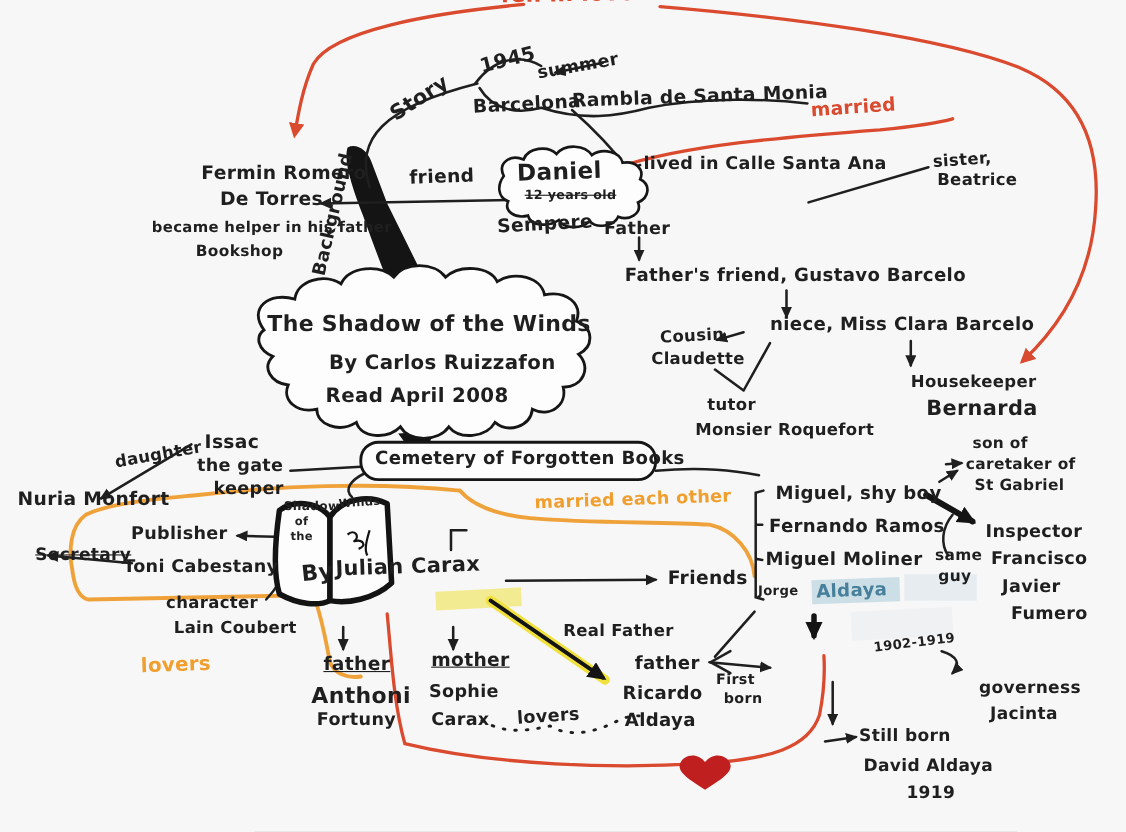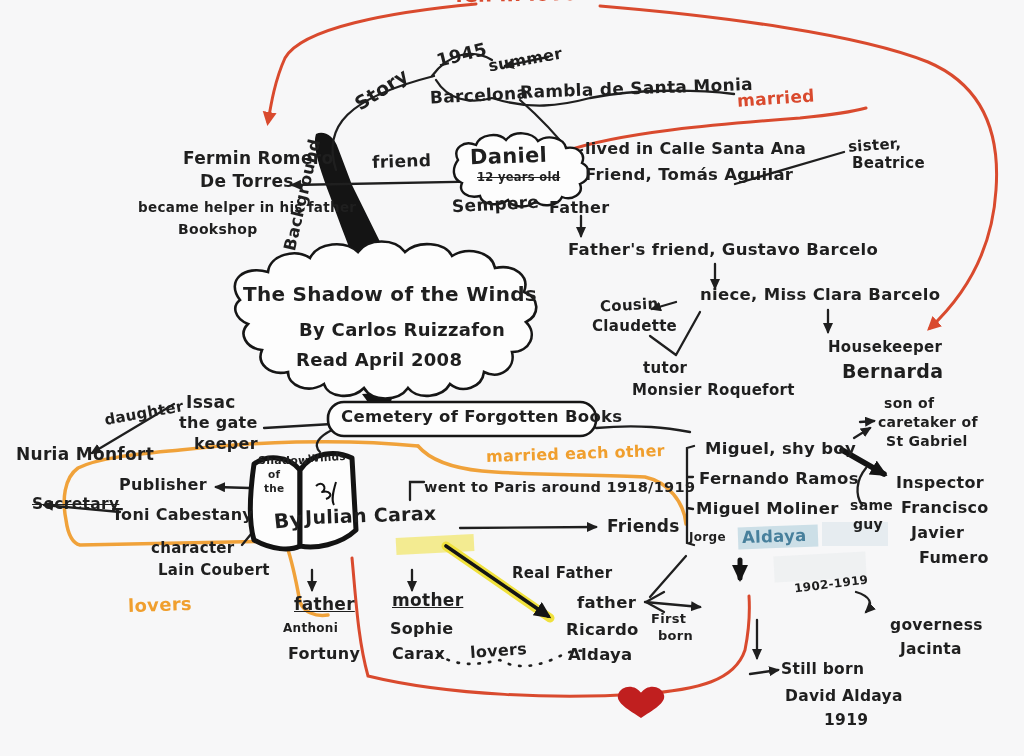--- a/index.html
+++ b/index.html
@@ -140,21 +140,20 @@
 
 <div class="lb" style="left:183px;top:150px;font-size:17px">Fermin Romero</div>
 <div class="lb" style="left:200px;top:173px;font-size:17px">De Torres</div>
 <div class="lb" style="left:138px;top:201px;font-size:13.5px">became helper in his father</div>
 <div class="lb" style="left:178px;top:222px;font-size:14px">Bookshop</div>
 
 <div class="lb" style="left:470px;top:146px;font-size:21px;transform:rotate(-2deg)">Daniel</div>
 <div class="lb strike" style="left:477px;top:172px;font-size:11.5px">12 years old</div>
 <div class="lb" style="left:452px;top:196px;font-size:17px;transform:rotate(-3deg)">Sempere</div>
 <div class="lb" style="left:585px;top:141px;font-size:16px">lived in Calle Santa Ana</div>
-<div class="lb" style="left:585px;top:167px;font-size:16.5px">Friend, Tomás Aguilar</div>
 <div class="lb" style="left:848px;top:138px;font-size:15px;transform:rotate(-4deg)">sister,</div>
 <div class="lb" style="left:852px;top:156px;font-size:15px">Beatrice</div>
 <div class="lb red" style="left:737px;top:90px;font-size:17px;transform:rotate(-4deg)">married</div>
 <div class="lb" style="left:549px;top:200px;font-size:16px">Father</div>
 
 <div class="lb" style="left:568px;top:242px;font-size:16.5px">Father's friend, Gustavo Barcelo</div>
 <div class="lb" style="left:700px;top:287px;font-size:16.5px">niece, Miss Clara Barcelo</div>
 <div class="lb" style="left:600px;top:298px;font-size:15px;transform:rotate(-3deg)">Cousin</div>
 <div class="lb" style="left:592px;top:319px;font-size:15px">Claudette</div>
 <div class="lb" style="left:643px;top:361px;font-size:15px">tutor</div>
@@ -179,42 +178,41 @@
 <div class="lb" style="left:151px;top:541px;font-size:15px">character</div>
 <div class="lb" style="left:158px;top:563px;font-size:15px">Lain Coubert</div>
 <div class="lb orange" style="left:128px;top:596px;font-size:18px;transform:rotate(-2deg)">lovers</div>
 
 <div class="lb" style="left:258px;top:455px;font-size:11px">Shadow</div>
 <div class="lb" style="left:268px;top:469px;font-size:10.5px">of</div>
 <div class="lb" style="left:264px;top:483px;font-size:10.5px">the</div>
 <div class="lb" style="left:308px;top:452px;font-size:10.5px;transform:rotate(-4deg)">Winds</div>
 <div class="lb" style="left:274px;top:510px;font-size:20px;transform:rotate(-6deg)">By</div>
 <div class="lb" style="left:305px;top:506px;font-size:19px;transform:rotate(-2deg)">Julian Carax</div>
-<div class="lb" style="left:424px;top:480px;font-size:14.5px">went to Paris around 1918/1919</div>
 <div class="lb orange" style="left:486px;top:446px;font-size:16px;transform:rotate(-2deg)">married each other</div>
 
 <div class="lb" style="left:607px;top:518px;font-size:17px">Friends</div>
 <div class="lb" style="left:705px;top:441px;font-size:16.5px">Miguel, shy boy</div>
 <div class="lb" style="left:699px;top:471px;font-size:16.5px">Fernando Ramos</div>
 <div class="lb" style="left:696px;top:501px;font-size:16.5px">Miguel Moliner</div>
 <div class="lb" style="left:689px;top:531px;font-size:12px">Jorge</div>
 <div class="lb blue" style="left:742px;top:529px;font-size:16.5px;transform:rotate(-2deg)">Aldaya</div>
 <div class="lb" style="left:884px;top:396px;font-size:14px">son of</div>
 <div class="lb" style="left:878px;top:415px;font-size:14px">caretaker of</div>
 <div class="lb" style="left:886px;top:434px;font-size:14px">St Gabriel</div>
 <div class="lb" style="left:850px;top:498px;font-size:14px">same</div>
 <div class="lb" style="left:853px;top:517px;font-size:14px">guy</div>
 <div class="lb" style="left:896px;top:475px;font-size:16px">Inspector</div>
 <div class="lb" style="left:901px;top:500px;font-size:16px">Francisco</div>
 <div class="lb" style="left:911px;top:525px;font-size:16px">Javier</div>
 <div class="lb" style="left:919px;top:550px;font-size:16px">Fumero</div>
 
 <div class="lb" style="left:512px;top:566px;font-size:15px">Real Father</div>
 <div class="lb und" style="left:294px;top:596px;font-size:17px">father</div>
-<div class="lb" style="left:283px;top:622px;font-size:12px">Anthoni</div>
+<div class="lb" style="left:283px;top:622px;font-size:20px">Anthoni</div>
 <div class="lb" style="left:288px;top:646px;font-size:16px">Fortuny</div>
 <div class="lb und" style="left:392px;top:592px;font-size:17px">mother</div>
 <div class="lb" style="left:390px;top:621px;font-size:16px">Sophie</div>
 <div class="lb" style="left:392px;top:646px;font-size:16px">Carax</div>
 <div class="lb" style="left:470px;top:643px;font-size:16px;transform:rotate(-4deg)">lovers</div>
 <div class="lb" style="left:577px;top:595px;font-size:16.5px">father</div>
 <div class="lb" style="left:566px;top:622px;font-size:16.5px">Ricardo</div>
 <div class="lb" style="left:568px;top:647px;font-size:16.5px">Aldaya</div>
 <div class="lb" style="left:651px;top:612px;font-size:13px">First</div>
 <div class="lb" style="left:658px;top:629px;font-size:13px">born</div>

